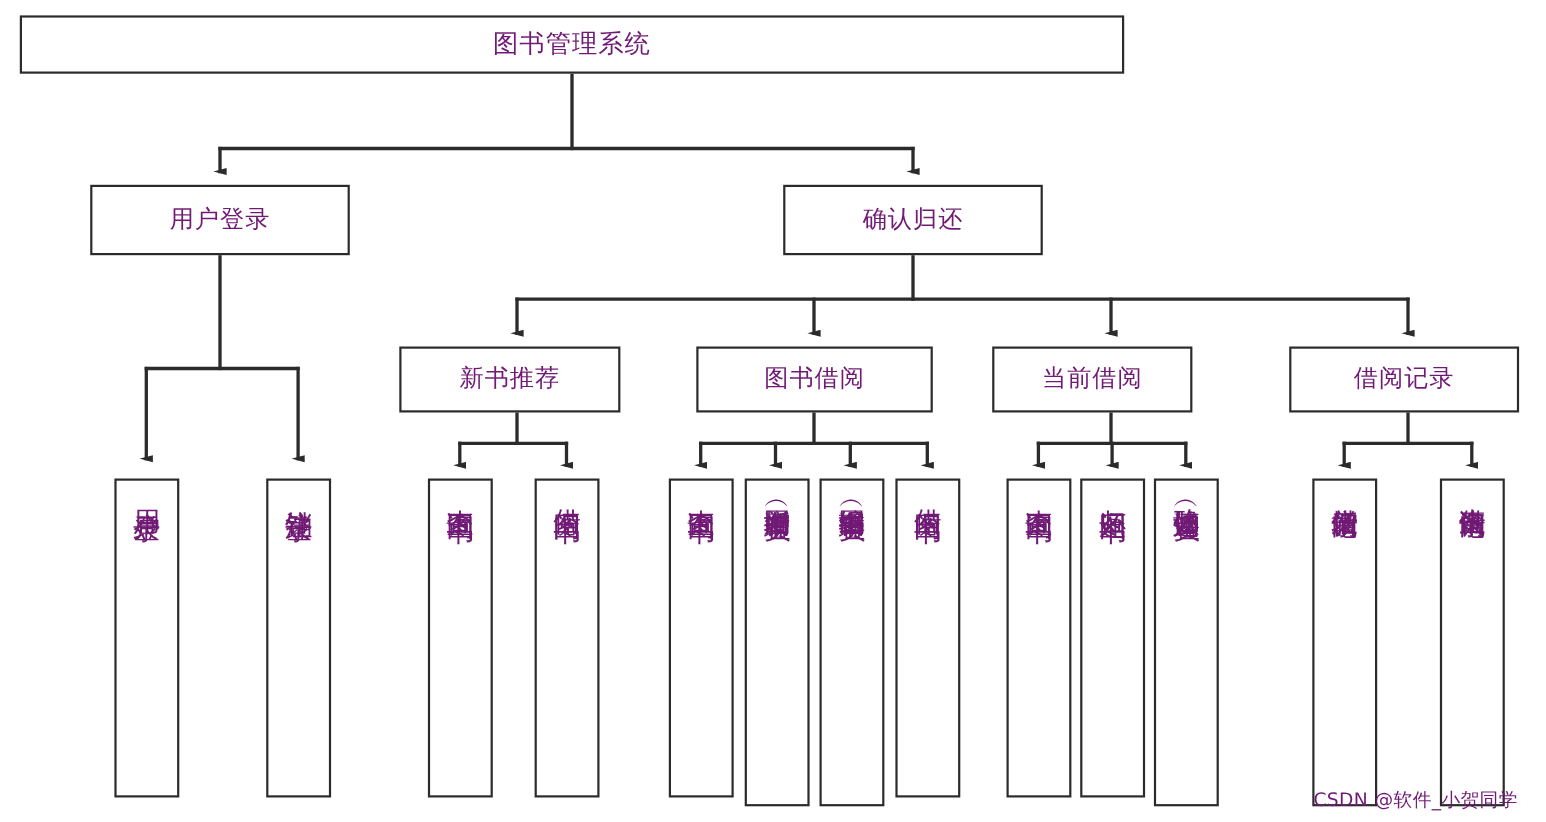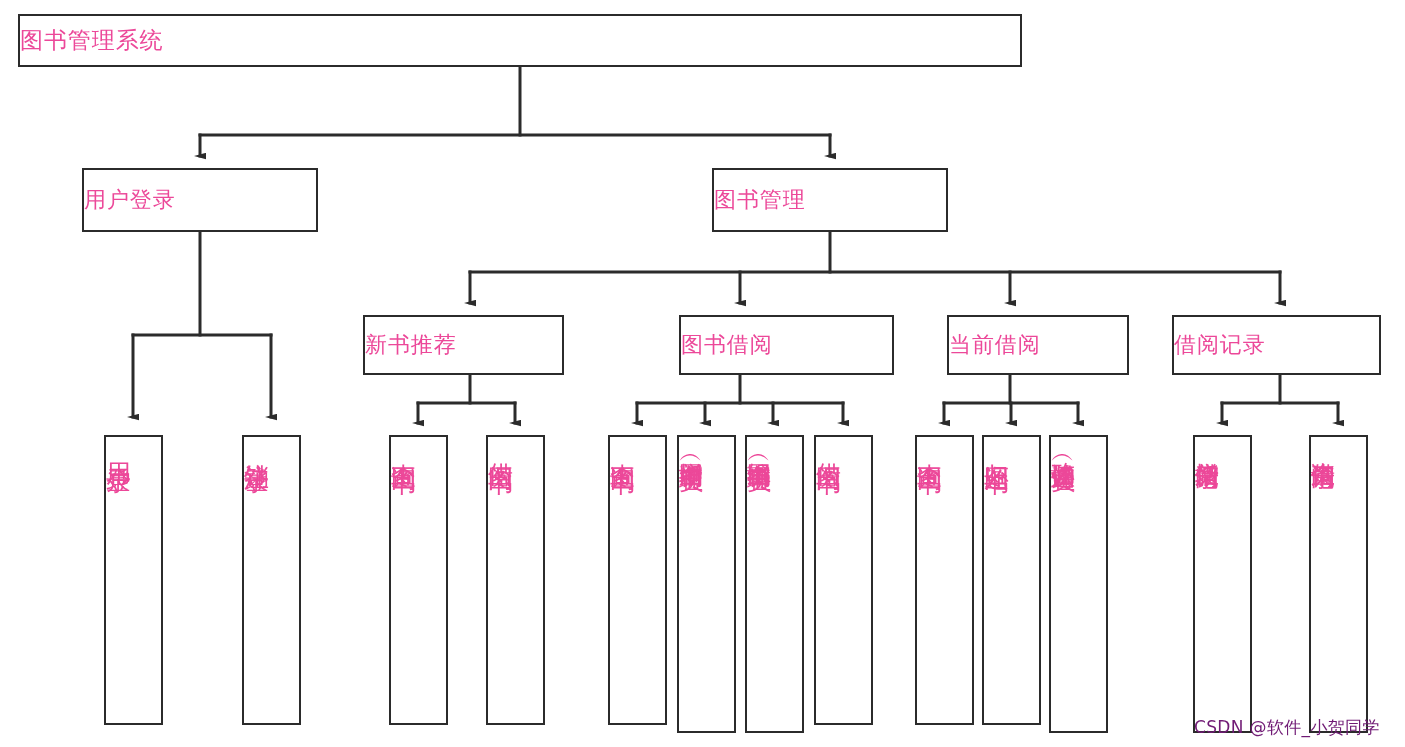--- a/index.html
+++ b/index.html
@@ -23,21 +23,22 @@
     height: 747px;
     pointer-events: none;
   }
   .node {
     position: absolute;
     box-sizing: border-box;
     background: #ffffff;
     border: 2px solid #2b2b2b;
     display: flex;
     align-items: center;
-    color: #ec4899;
+    justify-content: center;
+    color: #701a75;
     z-index: 2;
   }
   .node .lbl {
     display: block;
     text-align: center;
     line-height: 1.18;
     letter-spacing: 0.04em;
   }
   
   .node.h .lbl {
@@ -129,30 +130,30 @@
   </svg>
 
   <div class="node h root" style="left:18px; top:14px; width:1004px; height:53px;">
     <span class="lbl">图书管理系统</span>
   </div>
 
   <div class="node h" style="left:82px; top:168px; width:236px; height:64px;">
     <span class="lbl">用户登录</span>
   </div>
   <div class="node h" style="left:712px; top:168px; width:236px; height:64px;">
-    <span class="lbl">图书管理</span>
+    <span class="lbl">确认归还</span>
   </div>
 
   <div class="node h" style="left:363px; top:315px; width:201px; height:60px;">
     <span class="lbl">新书推荐</span>
   </div>
-  <div class="node h" style="left:633px; top:315px; width:215px; height:60px;margin-left:46px;">
+  <div class="node h" style="left:633px; top:315px; width:215px; height:60px;">
     <span class="lbl">图书借阅</span>
   </div>
-  <div class="node h" style="left:947px; top:315px; width:182px; height:60px;">
+  <div class="node h" style="left:902px; top:315px; width:182px; height:60px;">
     <span class="lbl">当前借阅</span>
   </div>
   <div class="node h" style="left:1172px; top:315px; width:209px; height:60px;">
     <span class="lbl">借阅记录</span>
   </div>
 
   <div class="node v" style="left:104px; top:435px; width:59px; height:290px;">
     <span class="lbl">用户登录</span>
   </div>
   <div class="node v" style="left:242px; top:435px; width:59px; height:290px;">

